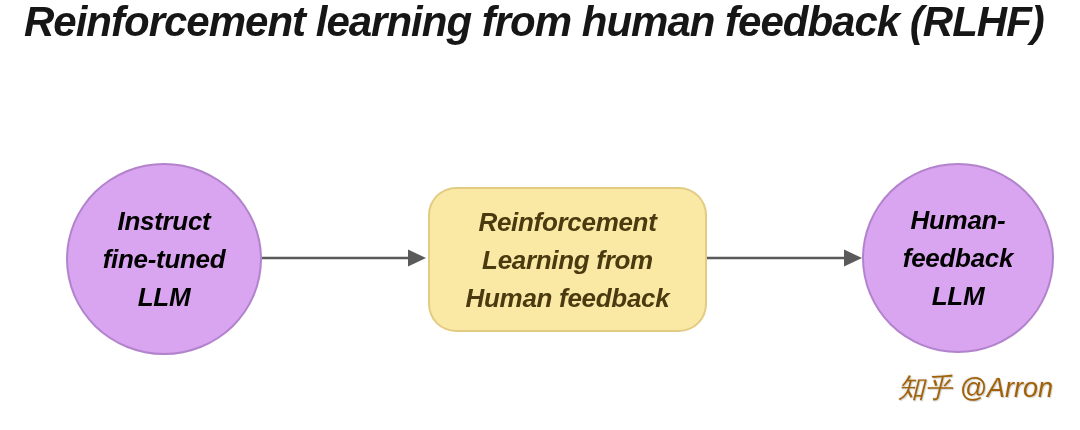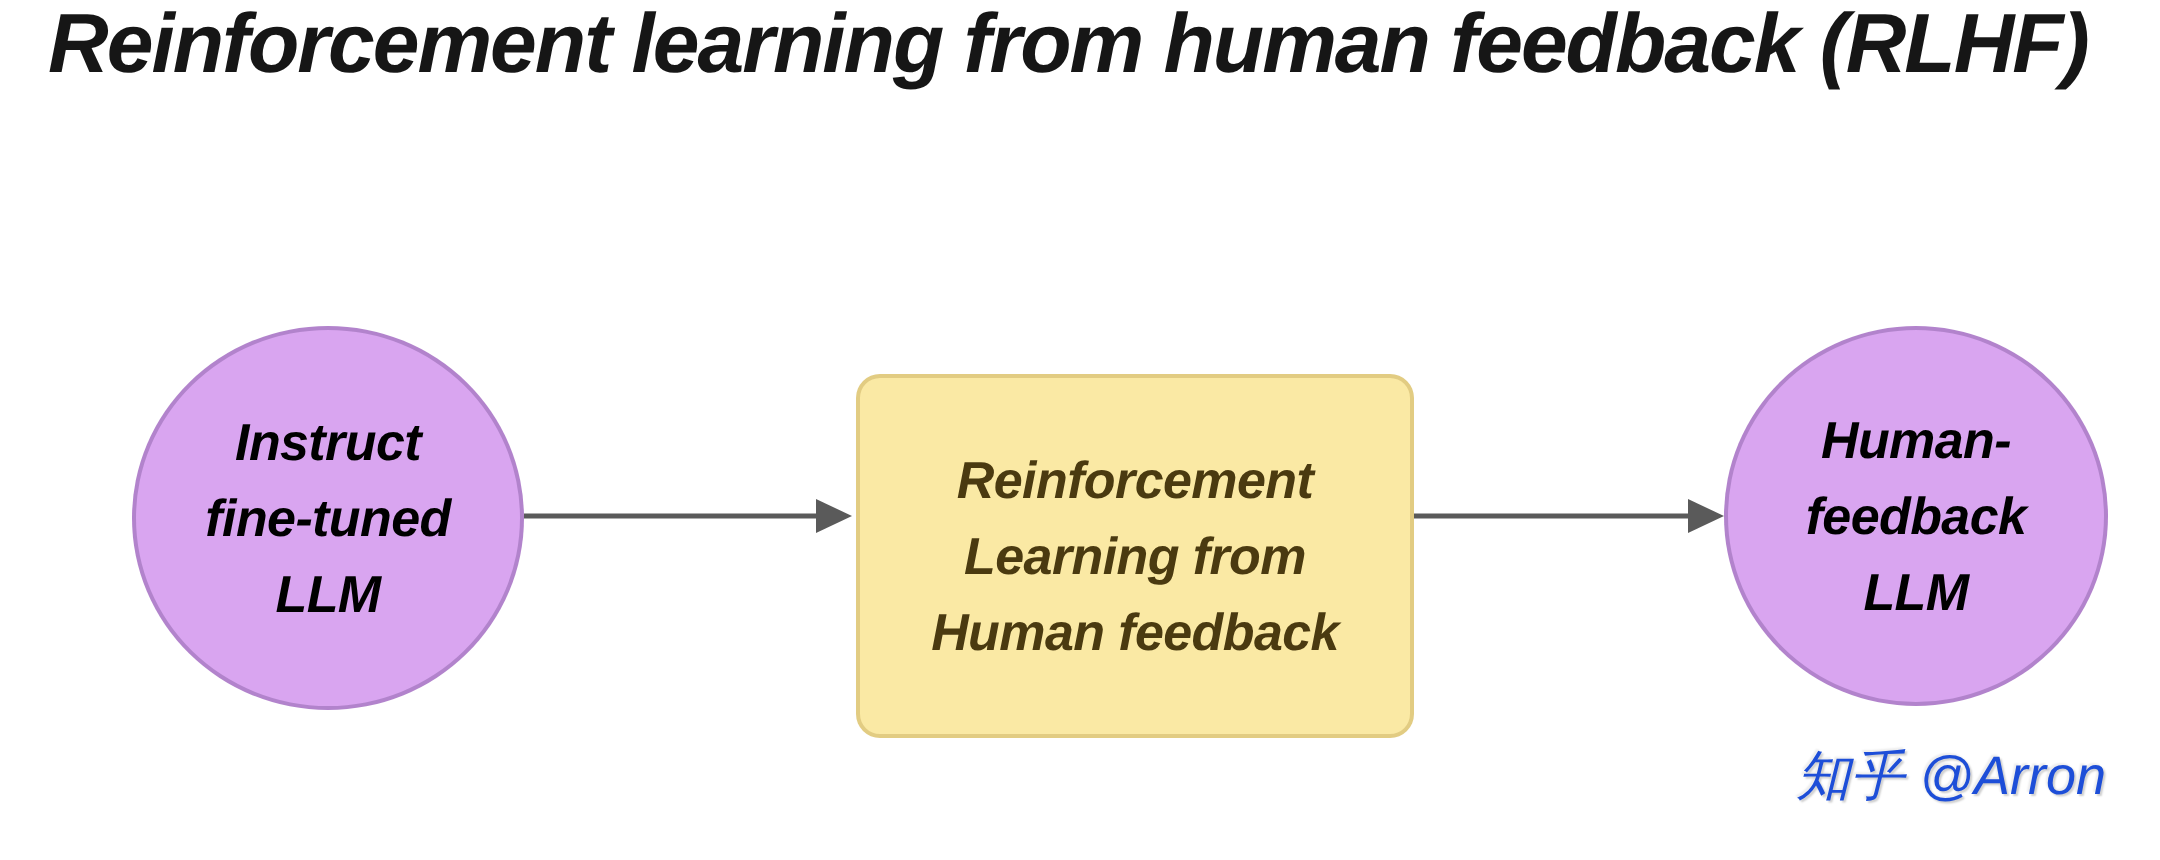--- a/index.html
+++ b/index.html
@@ -49,45 +49,45 @@
     justify-content: center;
   }
   .circle-node .node-label { color: #000000; }
   .circle-left  { left: 66px;  top: 163px; }
   .circle-right { left: 862px; top: 163px; width: 192px; height: 190px; }
   .process-box {
     position: absolute;
     left: 428px;
     top: 187px;
     width: 279px;
-    height: 182px;
+    height: 145px;
     box-sizing: border-box;
     background: #fae9a4;
     border: 2px solid rgba(190, 160, 80, 0.4);
-    border-radius: 12px;
+    border-radius: 28px;
     display: flex;
     align-items: center;
     justify-content: center;
   }
   .process-box .node-label { color: #4a3a10; }
   .arrow-layer {
     position: absolute;
     left: 0;
     top: 0;
     width: 1080px;
     height: 430px;
     pointer-events: none;
   }
   .watermark {
     position: absolute;
     right: 27px;
     top: 370px;
     font-size: 27px;
     font-weight: 400;
-    color: #1d4ed8;
+    color: #a16207;
     text-shadow: 1px 1px 1px #cfcfcf, -1px -1px 1px #ededed;
     white-space: nowrap;
   }
 </style>
 </head>
 <body>
 
 <div class="canvas">
 
   <h1 class="title">Reinforcement learning from human feedback (RLHF)</h1>

